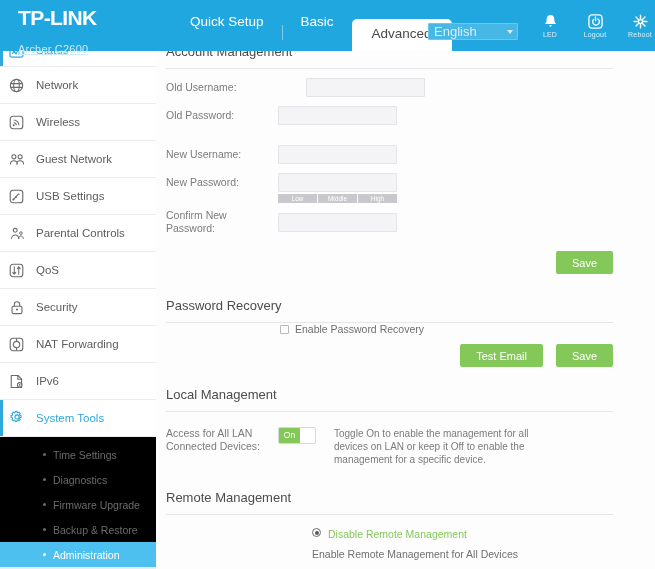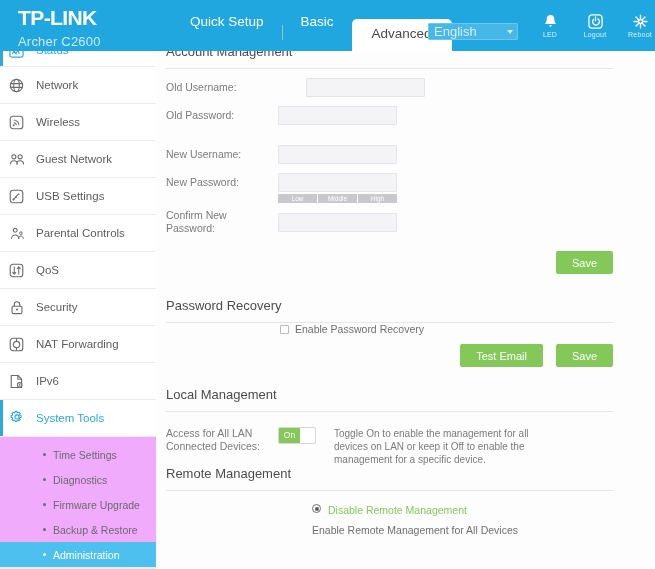--- a/index.html
+++ b/index.html
@@ -17,22 +17,22 @@
     width: 655px; height: 51px;
     background: #20a7df;
     z-index: 20;
   }
   .brand { position: absolute; left: 18px; top: 7px; }
   .brand-logo {
     color: #ffffff; font-size: 21px; font-weight: bold;
     letter-spacing: -0.6px; line-height: 22px;
   }
   .brand-model {
-    color: #cfeaf7; font-size: 13px; line-height: 12px;
-    margin-top: 7px; letter-spacing: 0.2px;
+    color: #cfeaf7; font-size: 11px; line-height: 12px;
+    margin-top: 14px; letter-spacing: 0.2px; text-decoration: underline;
   }
   .nav { position: absolute; left: 172px; top: 0; height: 51px; display: flex; align-items: flex-end; }
   .nav-item {
     color: #ffffff; font-size: 13.5px;
     padding: 0 18px 21px 18px; cursor: pointer; line-height: 16px;
   }
   .nav-sep { width: 1px; height: 15px; background: #7fcbe9; margin-bottom: 11px; }
   .nav-item.active {
     background: #ffffff; color: #4a4a4a;
     border-radius: 5px 5px 0 0;
@@ -75,21 +75,21 @@
   .side-icon { width: 17px; height: 17px; margin-right: 11px; flex: 0 0 17px;
     display: flex; align-items: center; justify-content: center; }
   .side-label { color: #5d5d5d; font-size: 11.5px; }
   .side-item.active .side-label { color: #2fa8dd; }
   .side-item.active::before {
     content: ""; position: absolute; left: 0; top: 0;
     width: 3px; height: 100%; background: #2fa8dd;
   }
   .side-item.status-row { height: 22px; align-items: flex-start; margin-top: 0; }
   .side-item.status-row .side-label { color: #2fa8dd; }
-  .submenu { background: #f0abfc; padding: 5px 0 0 0; }
+  .submenu { background: #000000; padding: 5px 0 0 0; }
   .sub-item {
     height: 25px; display: flex; align-items: center;
     padding-left: 43px; color: #6b6b6b; font-size: 10.5px;
     cursor: pointer;
   }
   .sub-item .bullet {
     width: 3px; height: 3px; border-radius: 50%;
     background: #6b6b6b; margin-right: 7px; flex: 0 0 3px;
   }
   .sub-item.active { background: #4ec0ef; color: #ffffff; }
@@ -441,21 +441,21 @@
 
     <div class="row" style="margin-top:15px; align-items:flex-start;">
       <div class="row-label">Access for All LAN Connected Devices:</div>
       <div class="toggle">
         <span class="tog-txt">On</span>
         <span class="knob"></span>
       </div>
       <div class="hint">Toggle On to enable the management for all devices on LAN or keep it Off to enable the management for a specific device.</div>
     </div>
 
-    <div class="sect-title" style="">Remote Management</div>
+    <div class="sect-title" style="margin-top:24px;">Remote Management</div>
     <div class="sect-rule"></div>
 
     <div class="radio-row selected" style="margin-top:13px;">
       <span class="radio-dot"></span>
       <span class="radio-label">Disable Remote Management</span>
     </div>
     <div class="radio-row">
 
       <span class="radio-label">Enable Remote Management for All Devices</span>
     </div>

